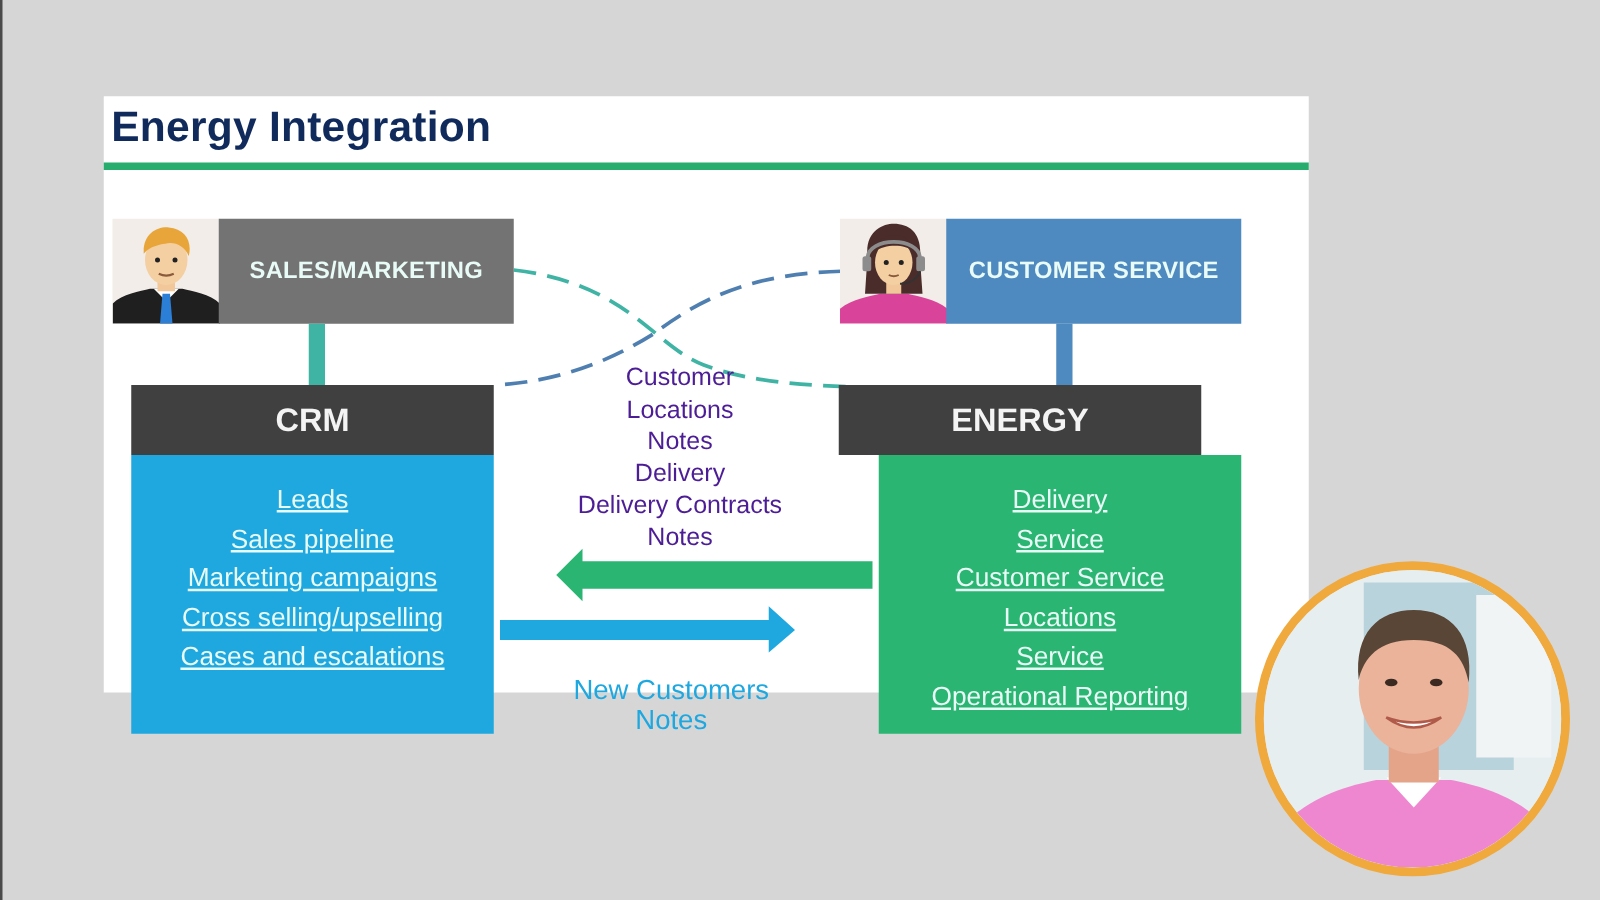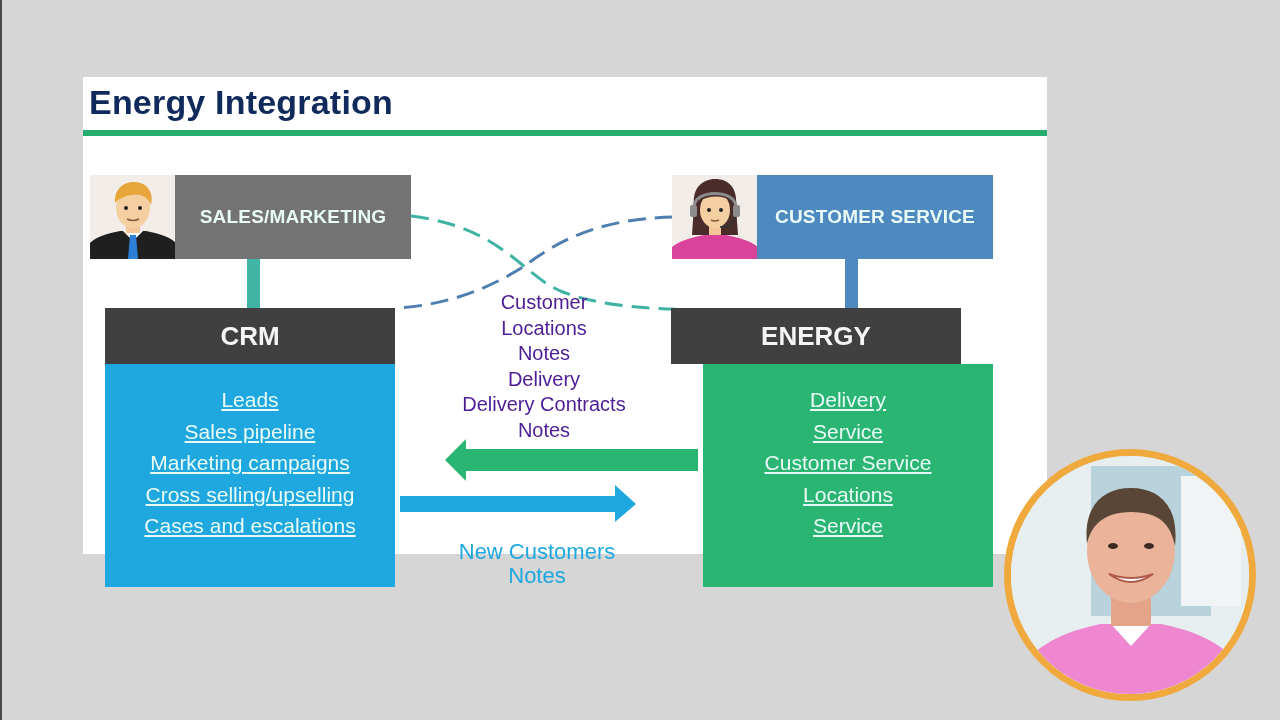--- a/index.html
+++ b/index.html
@@ -94,20 +94,21 @@
 
   <div class="sys-head" style="left:588px; top:231px; width:290px;">
     <span>ENERGY</span>
   </div>
   <div class="sys-body" style="left:620px; top:287px; width:290px; height:223px; background:#2ab573;">
     <span>Delivery</span>
     <span>Service</span>
     <span>Customer Service</span>
     <span>Locations</span>
     <span>Service</span>
+    <span>Operational Reporting</span>
   </div>
 
   <div class="flow-text" style="left:361px; top:213px; width:200px; color:#4c1d95;">
     <span>Customer</span>
     <span>Locations</span>
     <span>Notes</span>
     <span>Delivery</span>
     <span>Delivery Contracts</span>
     <span>Notes</span>
   </div>

